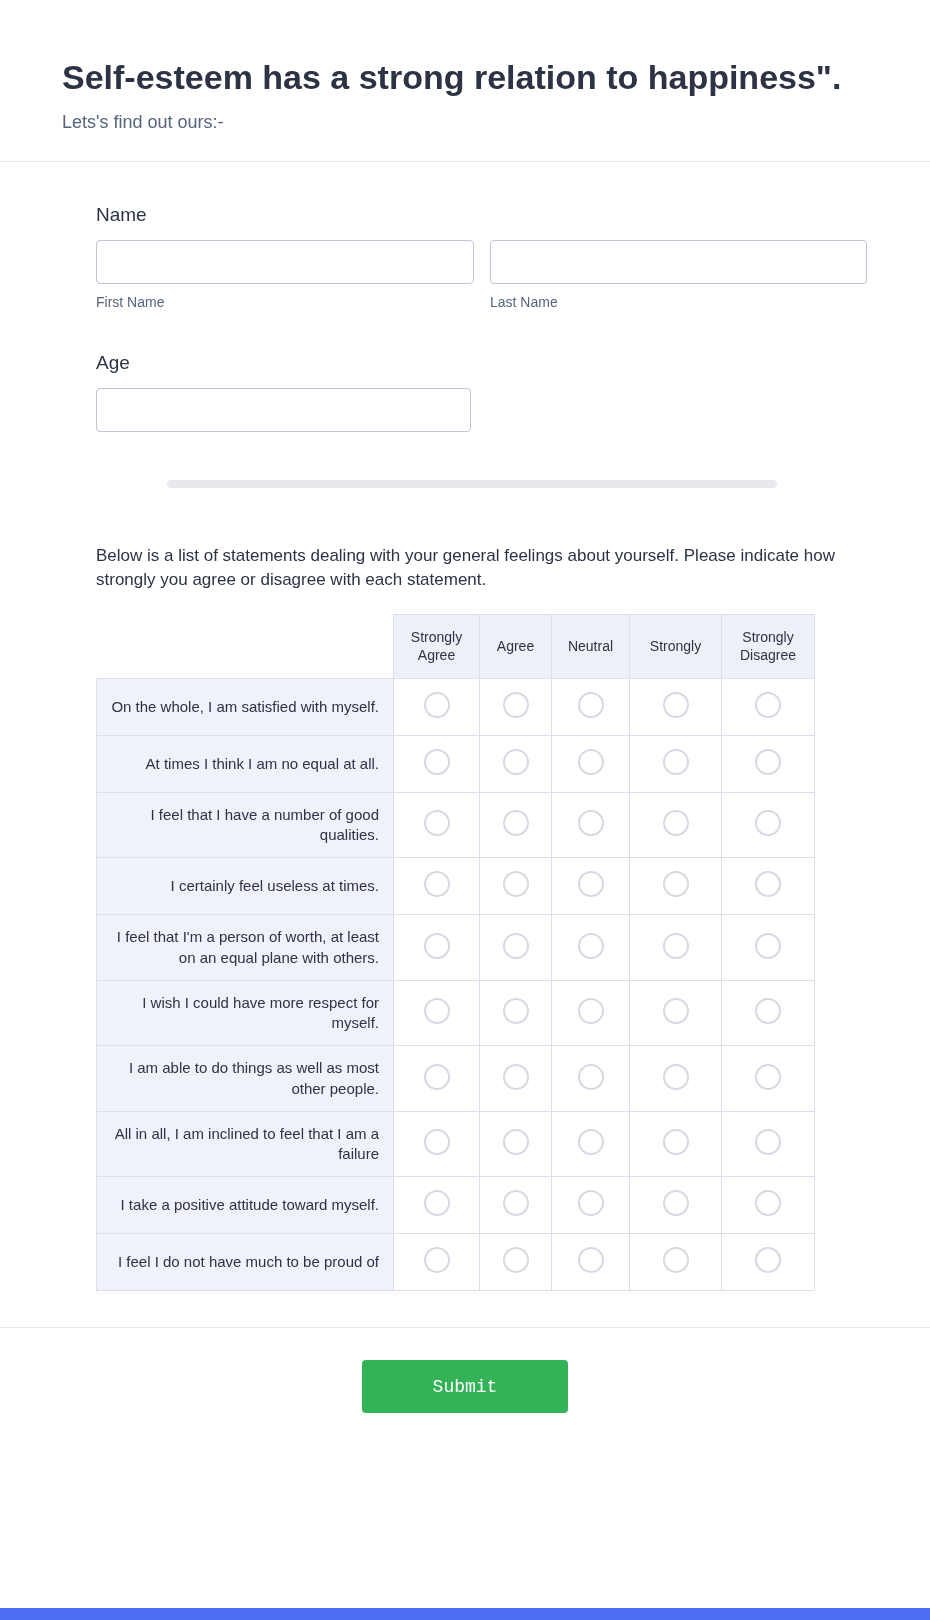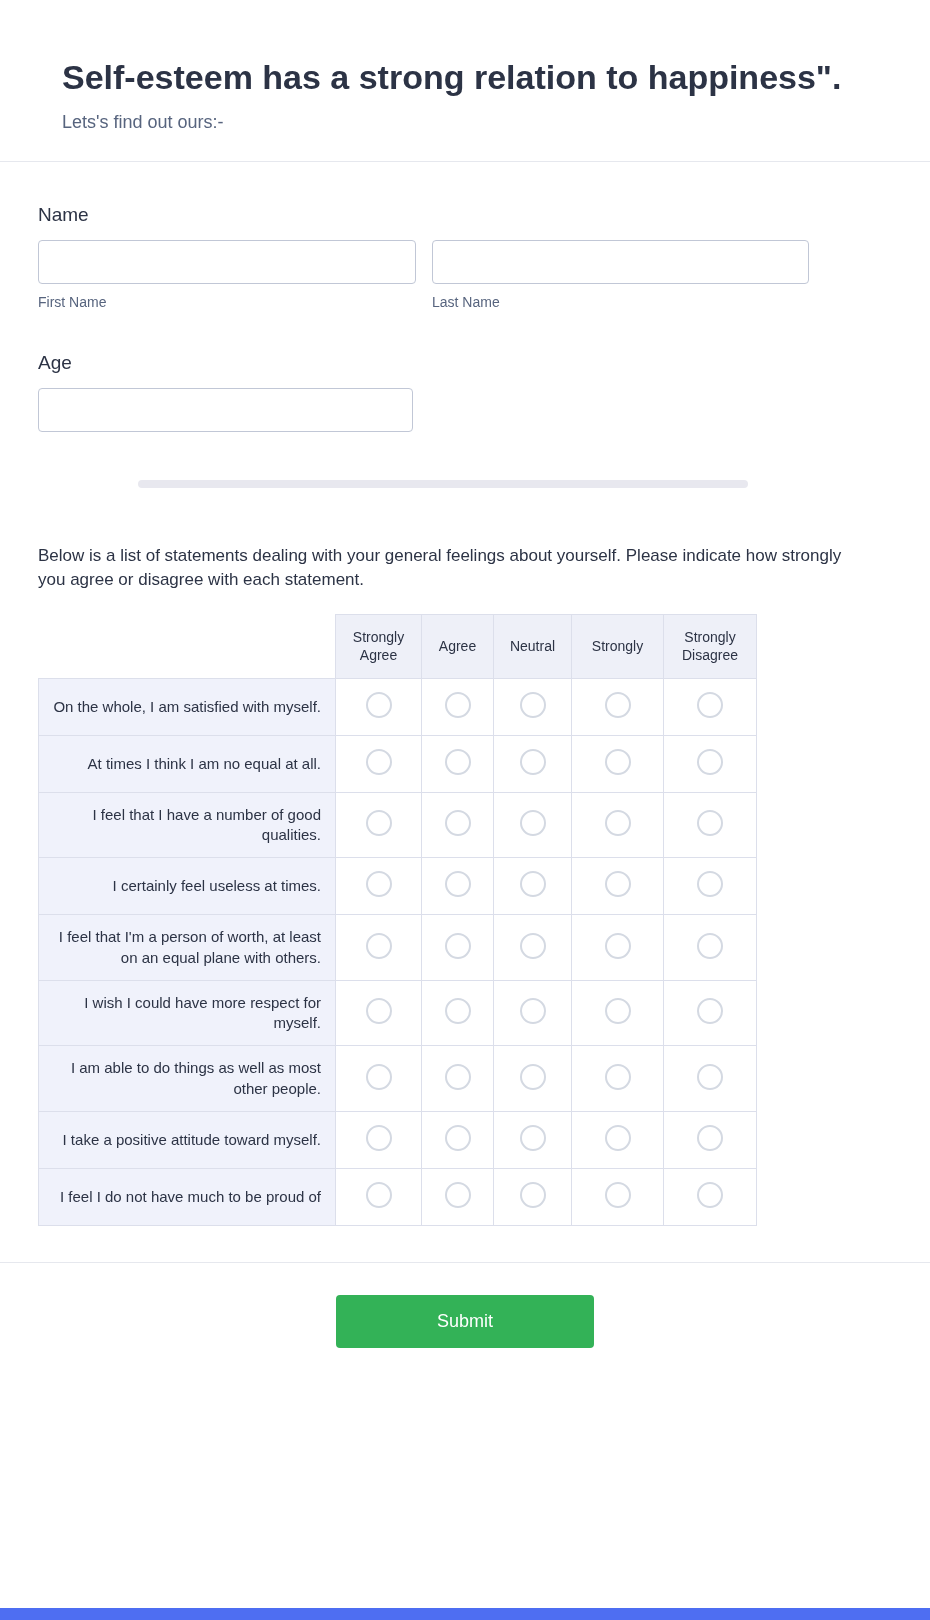--- a/index.html
+++ b/index.html
@@ -17,21 +17,21 @@
   *{box-sizing:border-box;margin:0;padding:0;}
   html,body{background:#fff;}
   body{
     width:930px;min-height:1620px;position:relative;
     font-family:"Liberation Sans", sans-serif;
     color:var(--text-dark);
   }
   .form-header{padding:50px 85px 28px 62px;border-bottom:1px solid var(--divider);}
   .form-title{font-size:34px;font-weight:700;line-height:1.6;color:var(--text-dark);}
   .form-subtitle{font-size:18px;color:var(--text-gray);margin-top:8px;}
-  .form-body{padding:0 83px 0 38px;}
+  .form-body{padding:0 83px 0 96px;}
   .field-label{font-size:19px;color:var(--text-dark);margin-top:42px;margin-bottom:14px;}
   .name-row{display:flex;gap:16px;}
   .name-col{display:flex;flex-direction:column;}
   .text-input{
     height:44px;border:1px solid var(--border-input);border-radius:4px;
     font-size:16px;padding:0 10px;outline:none;background:#fff;
     font-family:"Liberation Sans", sans-serif;
   }
   .w-first{width:378px;}
   .w-last{width:377px;}
@@ -58,23 +58,23 @@
     background:#fff;border:1px solid var(--table-border);
     text-align:center;vertical-align:middle;height:57px;
   }
   .radio{
     display:inline-block;width:26px;height:26px;border-radius:50%;
     border:2px solid var(--radio-border);background:#fff;cursor:pointer;
   }
   .bottom-divider{border-top:1px solid var(--divider);margin-top:36px;}
   .submit-area{display:flex;justify-content:center;padding:32px 0 40px 0;}
   .submit-btn{
-    width:258px;height:53px;border:none;border-radius:4px;
+    width:206px;height:53px;border:none;border-radius:4px;
     background:var(--accent-green);color:#fff;font-size:18px;cursor:pointer;
-    font-family:Liberation Sans, sans-serif;
+    font-family:Liberation Mono, monospace;
   }
   .footer-bar{
     position:absolute;left:0;bottom:0;width:100%;height:12px;
     background:var(--footer-blue);
   }
 </style>
 </head>
 <body>
 
 <div class="form-header">
@@ -173,20 +173,28 @@
         </tr>
         <tr>
           <th class="mx-label">I am able to do things as well as most other people.</th>
           <td class="mx-cell"><span class="radio"></span></td>
           <td class="mx-cell"><span class="radio"></span></td>
           <td class="mx-cell"><span class="radio"></span></td>
           <td class="mx-cell"><span class="radio"></span></td>
           <td class="mx-cell"><span class="radio"></span></td>
         </tr>
         <tr>
+          <th class="mx-label">All in all, I am inclined to feel that I am a failure</th>
+          <td class="mx-cell"><span class="radio"></span></td>
+          <td class="mx-cell"><span class="radio"></span></td>
+          <td class="mx-cell"><span class="radio"></span></td>
+          <td class="mx-cell"><span class="radio"></span></td>
+          <td class="mx-cell"><span class="radio"></span></td>
+        </tr>
+        <tr>
           <th class="mx-label">I take a positive attitude toward myself.</th>
           <td class="mx-cell"><span class="radio"></span></td>
           <td class="mx-cell"><span class="radio"></span></td>
           <td class="mx-cell"><span class="radio"></span></td>
           <td class="mx-cell"><span class="radio"></span></td>
           <td class="mx-cell"><span class="radio"></span></td>
         </tr>
         <tr>
           <th class="mx-label">I feel I do not have much to be proud of</th>
           <td class="mx-cell"><span class="radio"></span></td>

